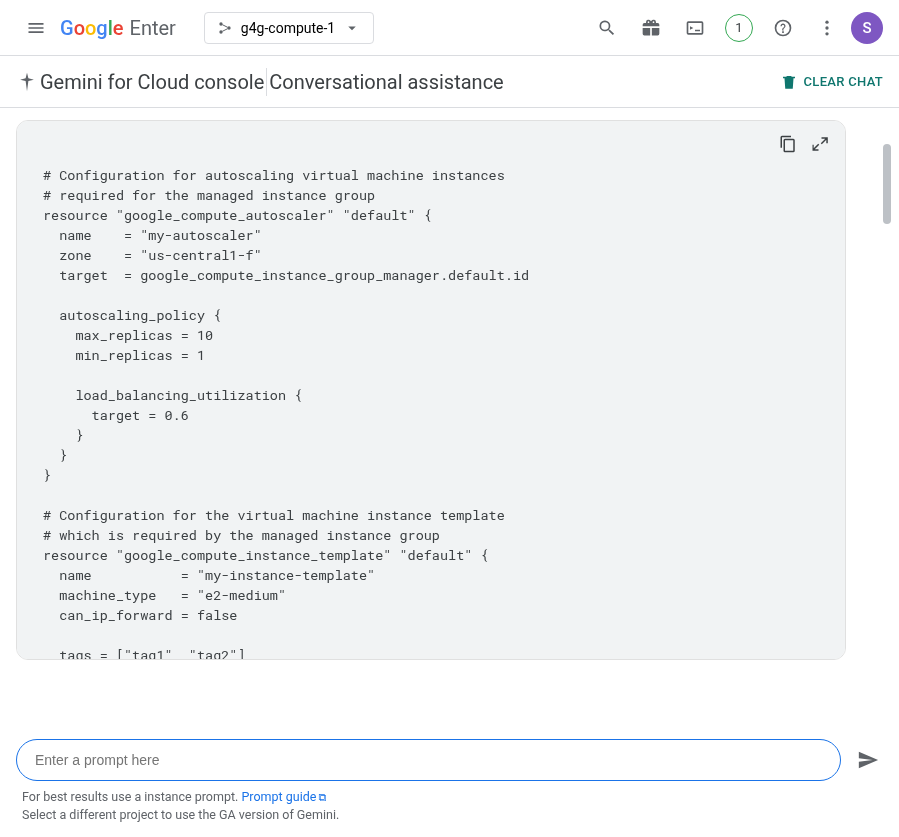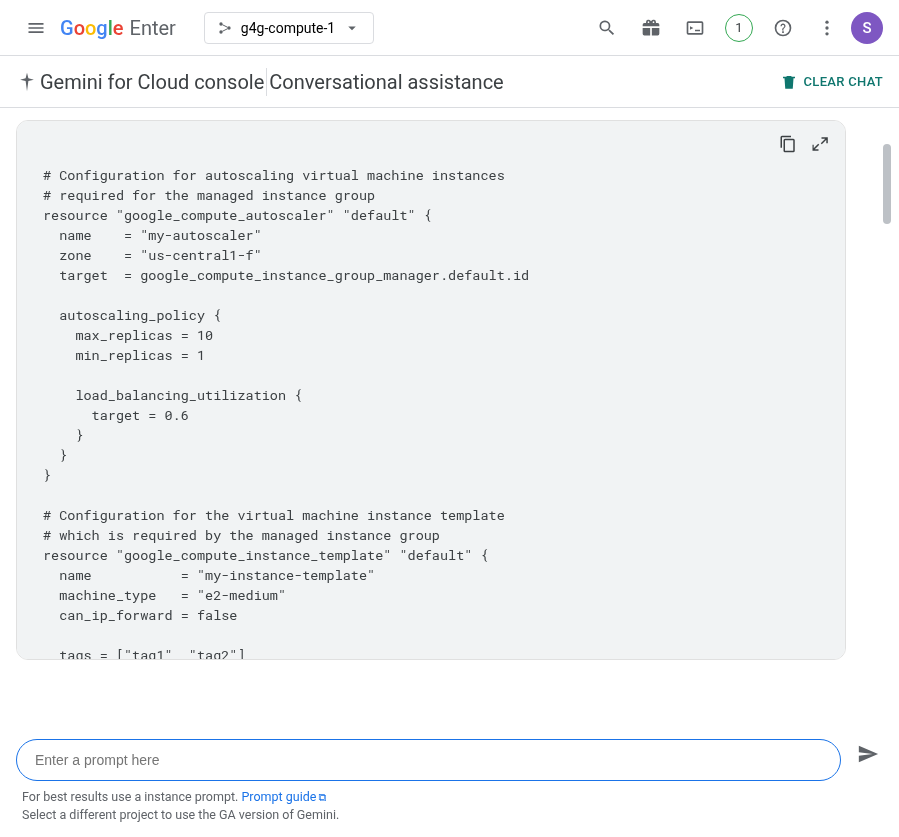--- a/index.html
+++ b/index.html
@@ -137,21 +137,21 @@
     display: flex; gap: 14px;
   }
   .code-actions .ca { cursor: pointer; color: #3c4043; }
   pre { white-space: pre; font-family: inherit; }
   
   .input-area {
     position: absolute;
     bottom: 12px; left: 16px; right: 16px;
   }
   .prompt-row {
-    display: flex; gap: 12px;
+    display: flex; align-items: center; gap: 12px;
     margin-bottom: 8px;
   }
   .prompt-input {
     flex: 1;
     border: 1.5px solid #1a73e8;
     border-radius: 22px;
     padding: 12px 18px;
     font-size: 14px;
     color: #5f6368;
     outline: none;

